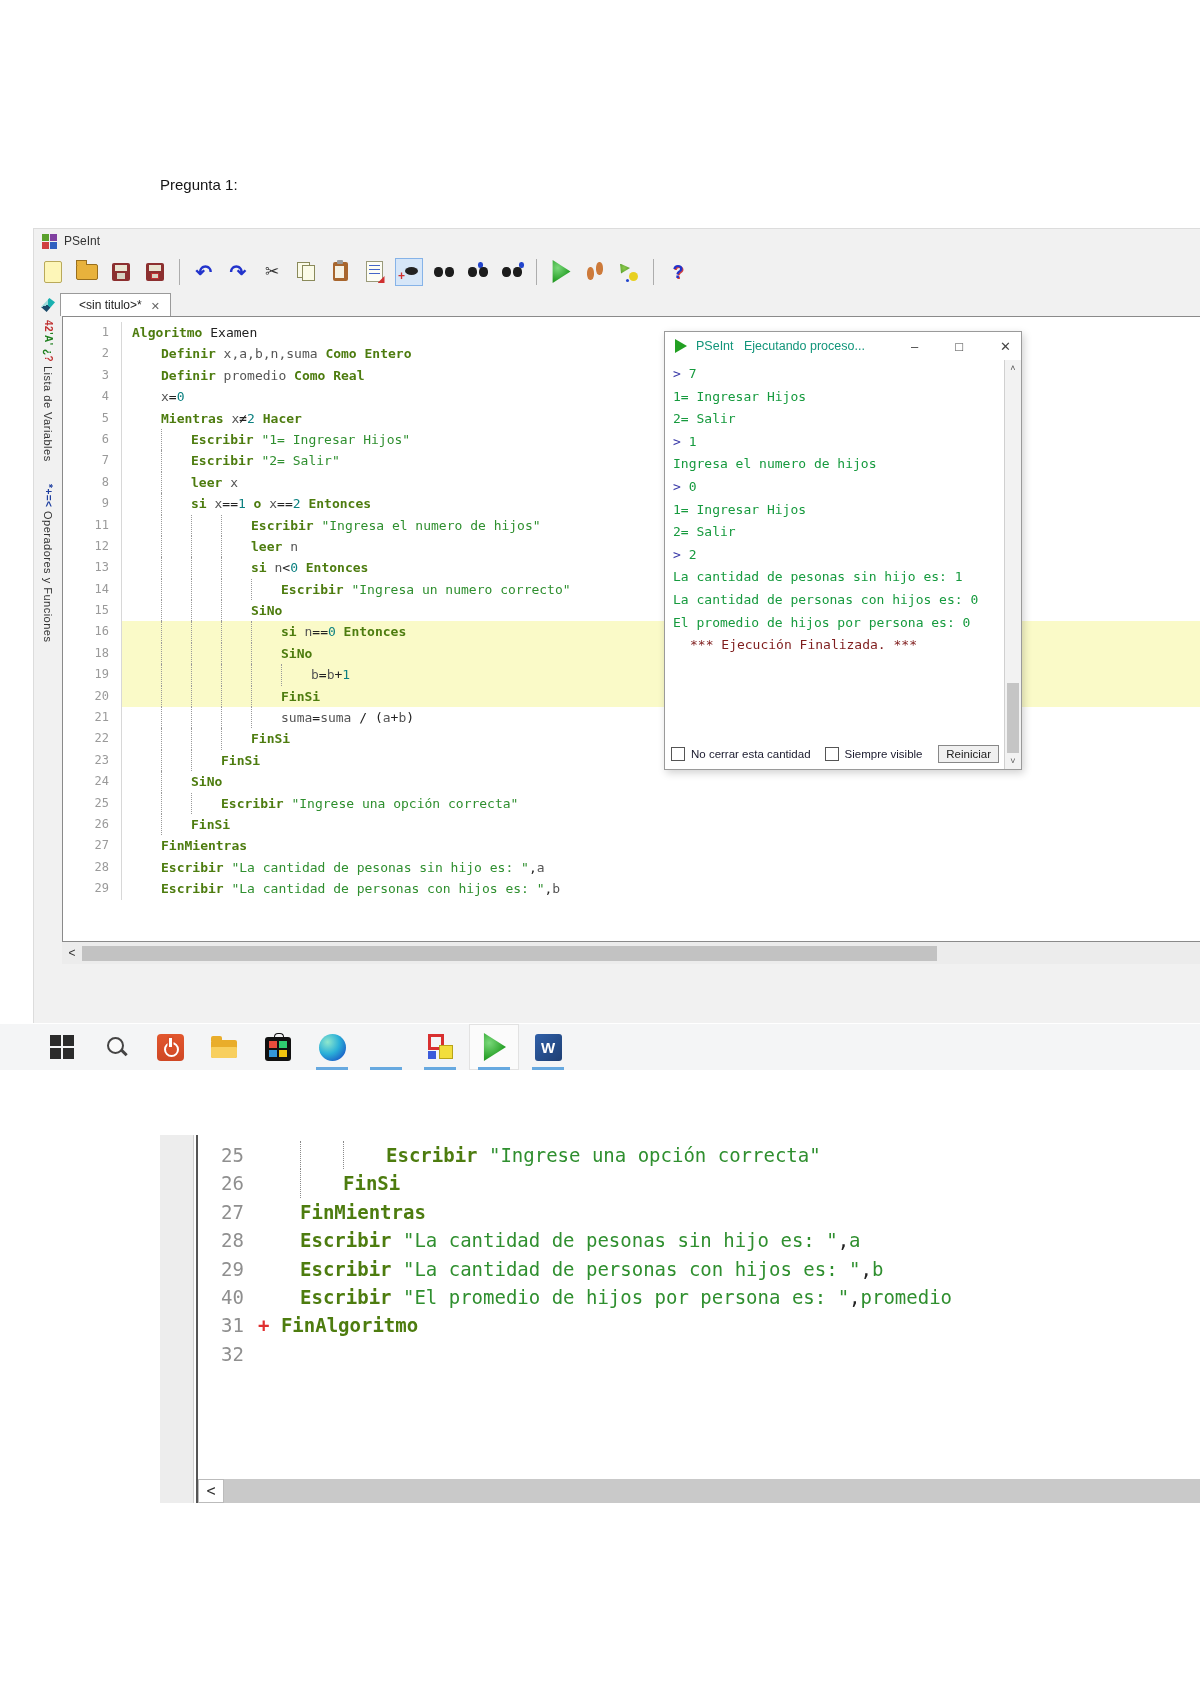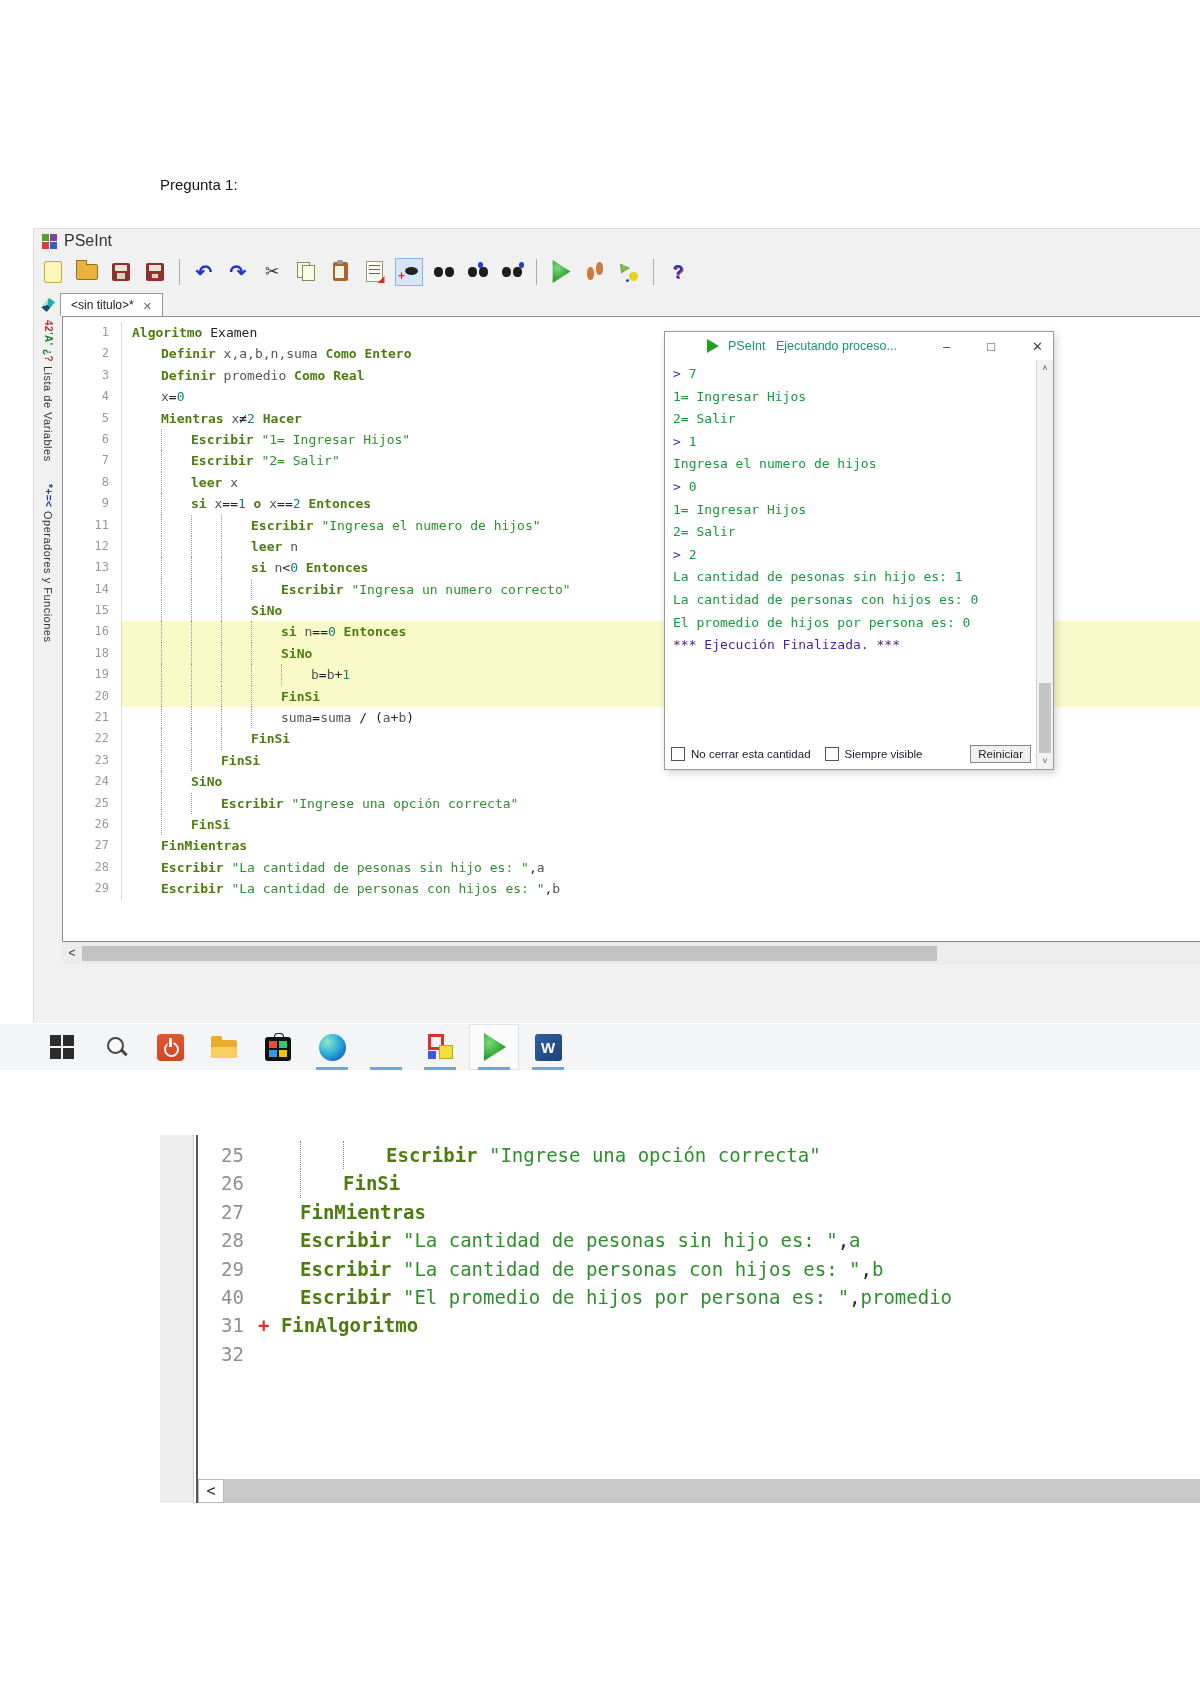--- a/index.html
+++ b/index.html
@@ -3,21 +3,21 @@
 <meta charset="utf-8">
 <style>
   html,body{margin:0;padding:0;background:#fff;}
   #canvas{position:relative;width:1200px;height:1698px;background:#fff;overflow:hidden;
           font-family:"Liberation Sans",sans-serif;}
   .q-label{position:absolute;left:160px;top:176px;font-size:15px;color:#151515;}
 
   
   #win{position:absolute;left:33px;top:228px;width:1167px;height:794px;background:#f1f1f1;
        border-left:1px solid #dcdcdc;border-top:1px solid #dcdcdc;}
-  .titlebar{height:24px;display:flex;align-items:center;gap:7px;padding-left:8px;font-size:16px;color:#333;}
+  .titlebar{height:24px;display:flex;align-items:center;gap:7px;padding-left:8px;font-size:12px;color:#333;}
   .app-logo{width:15px;height:15px;display:grid;grid-template-columns:1fr 1fr;grid-template-rows:1fr 1fr;gap:1px;}
   .app-logo i{display:block;}
   .app-logo i:nth-child(1){background:#5aa02c}.app-logo i:nth-child(2){background:#8040a0}
   .app-logo i:nth-child(3){background:#d04040}.app-logo i:nth-child(4){background:#3060c0}
   .menubar{height:22px;display:flex;align-items:center;gap:17px;padding-left:10px;font-size:12.5px;color:#222;}
   .menu-item{cursor:default;}
   .toolbar{height:37px;display:flex;align-items:center;gap:8px;padding-left:6px;}
   .tbtn{width:26px;height:26px;display:flex;align-items:center;justify-content:center;position:relative;}
   .tbtn.hl{background:#d6e6f8;border:1px solid #86b3e8;}
   .tsep{width:1px;height:26px;background:#adadad;margin:0 3px;}
@@ -54,21 +54,21 @@
   .ic-step::before,.ic-step::after{content:"";position:absolute;width:7px;height:13px;background:#cd7a3a;border-radius:45%;}
   .ic-step::before{left:1px;top:5px;} .ic-step::after{right:1px;top:0;}
   .ic-flow{width:18px;height:18px;position:relative;}
   .ic-flow::before{content:"";position:absolute;left:0;top:1px;width:10px;height:10px;background:radial-gradient(circle at 40% 40%,#8cc84a,#3f8f1f);clip-path:polygon(0 0,100% 45%,10% 100%);}
   .ic-flow::after{content:"";position:absolute;right:0;bottom:0;width:9px;height:9px;background:#e8d020;border-radius:50%;box-shadow:-6px 4px 0 -3px #2244cc;}
   .ic-help{font-size:18px;font-weight:bold;color:#2233cc;text-shadow:1px 1px 0 #d04040;line-height:1;}
 
   .tabbar{height:26px;display:flex;align-items:flex-end;padding-left:5px;}
   .tabbar-icon{width:14px;height:14px;margin:0 5px 4px 2px;background:conic-gradient(#18b0b0 0 40%,#1a4a6a 40% 70%,#9adada 70%);clip-path:polygon(0 65%,60% 0,100% 30%,40% 100%);}
   .tab{display:flex;align-items:flex-end;gap:9px;background:#fff;border:1px solid #9a9a9a;border-bottom:none;
-       padding:4px 10px 4px 10px;font-size:12px;color:#222;}
+       padding:4px 10px 4px 18px;font-size:12px;color:#222;}
   .tab-close{font-size:11px;color:#666;line-height:1;}
 
   .main{display:flex;height:626px;}
   .sidestrip{width:28px;background:#f1f1f1;display:flex;flex-direction:column;align-items:center;padding-top:4px;gap:22px;}
   .side-btn{writing-mode:vertical-rl;font-size:11px;color:#333;letter-spacing:.5px;display:flex;align-items:center;gap:4px;}
   .side-ic{font-size:10px;font-weight:bold;white-space:pre;}
   .side-ic .r{color:#c03030}.side-ic .g{color:#208020}.side-ic .b{color:#2040a0}
   .editor{flex:1;background:#fff;border:1px solid #8a8a8a;border-right:none;overflow:hidden;
           font-family:"DejaVu Sans Mono",monospace;font-size:13px;padding-top:5px;}
   .row{display:flex;height:21.4px;line-height:21.4px;}
@@ -86,30 +86,30 @@
   .seg.red{color:#e03030;font-weight:bold;}
   .seg.var2{color:#2f8f2f;}
 
   .hscroll{height:22px;display:flex;align-items:center;background:#ececec;margin-left:28px;}
   .harrow{width:20px;text-align:center;color:#333;font-size:12px;}
   .hthumb{height:15px;width:855px;background:#c2c2c2;}
   .statusbar{height:32px;display:flex;align-items:center;padding-left:8px;font-size:14px;color:#4a4ac8;background:#f1f1f1;}
 
   
   #consoleWin{position:absolute;left:664px;top:331px;width:356px;height:437px;background:#fff;
-      border:1px solid #9a9a9a;box-shadow:2px 3px 8px rgba(0,0,0,.18);z-index:5;padding-left:32px;}
+      border:1px solid #9a9a9a;box-shadow:2px 3px 8px rgba(0,0,0,.18);z-index:5;}
   .ctitle{height:28px;display:flex;align-items:center;gap:9px;padding:0 10px;font-size:12.5px;color:#12957a;white-space:pre;}
   .cplay{width:0;height:0;border-left:12px solid #22a022;border-top:7px solid transparent;border-bottom:7px solid transparent;flex:none;}
   .cctrl{color:#444;font-size:13px;line-height:1;}
   .cctrl.min{margin-left:auto;}
   .cctrl+.cctrl{margin-left:28px;}
   .cbody{position:absolute;left:0;top:28px;right:16px;bottom:30px;padding:3px 8px;overflow:hidden;
          font-family:"DejaVu Sans Mono",monospace;font-size:13px;line-height:22.6px;color:#169a3e;white-space:pre;}
   .cline .p{color:#3a3aa8;}
-  .cline.end{color:#4c1d95;}
+  .cline.end{color:#7f1d1d;margin-left:17px;}
   .cscroll{position:absolute;top:28px;right:0;bottom:0;width:16px;background:#f2f2f2;border-left:1px solid #d0d0d0;}
   .cscroll .up,.cscroll .dn{position:absolute;left:0;right:0;text-align:center;font-size:9px;color:#555;}
   .cscroll .up{top:3px;} .cscroll .dn{bottom:3px;}
   .cscroll .thumb{position:absolute;left:2px;right:2px;bottom:16px;height:70px;background:#c5c5c5;}
   .cfooter{position:absolute;left:0;right:16px;bottom:0;height:30px;display:flex;align-items:center;gap:6px;
            padding:0 6px;font-size:11.5px;color:#1a1a2e;}
   .cb{width:12px;height:12px;border:1px solid #555;background:#fff;flex:none;}
   .cb-label{margin-right:8px;}
   .rbtn{margin-left:auto;border:1px solid #888;background:#f0f0f0;padding:2px 7px;font-size:11.5px;color:#222;}
 

